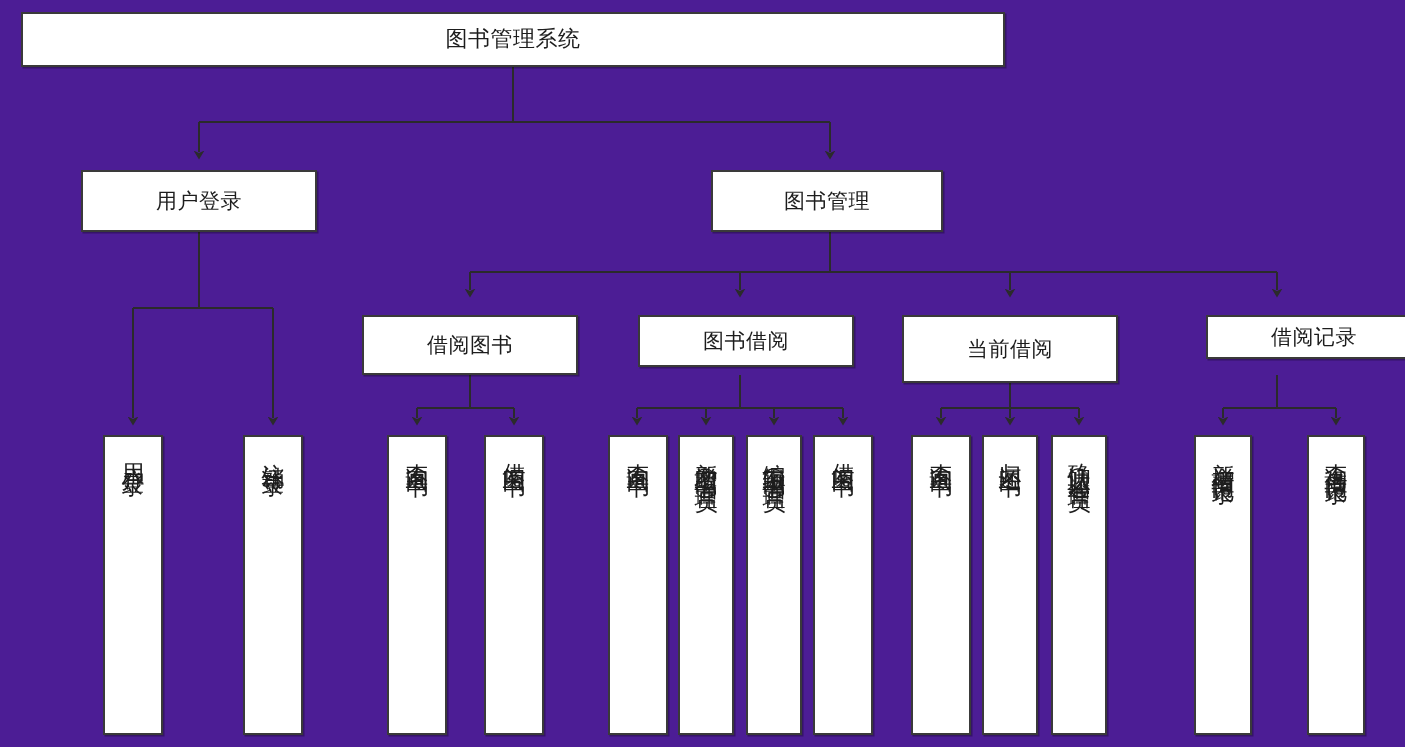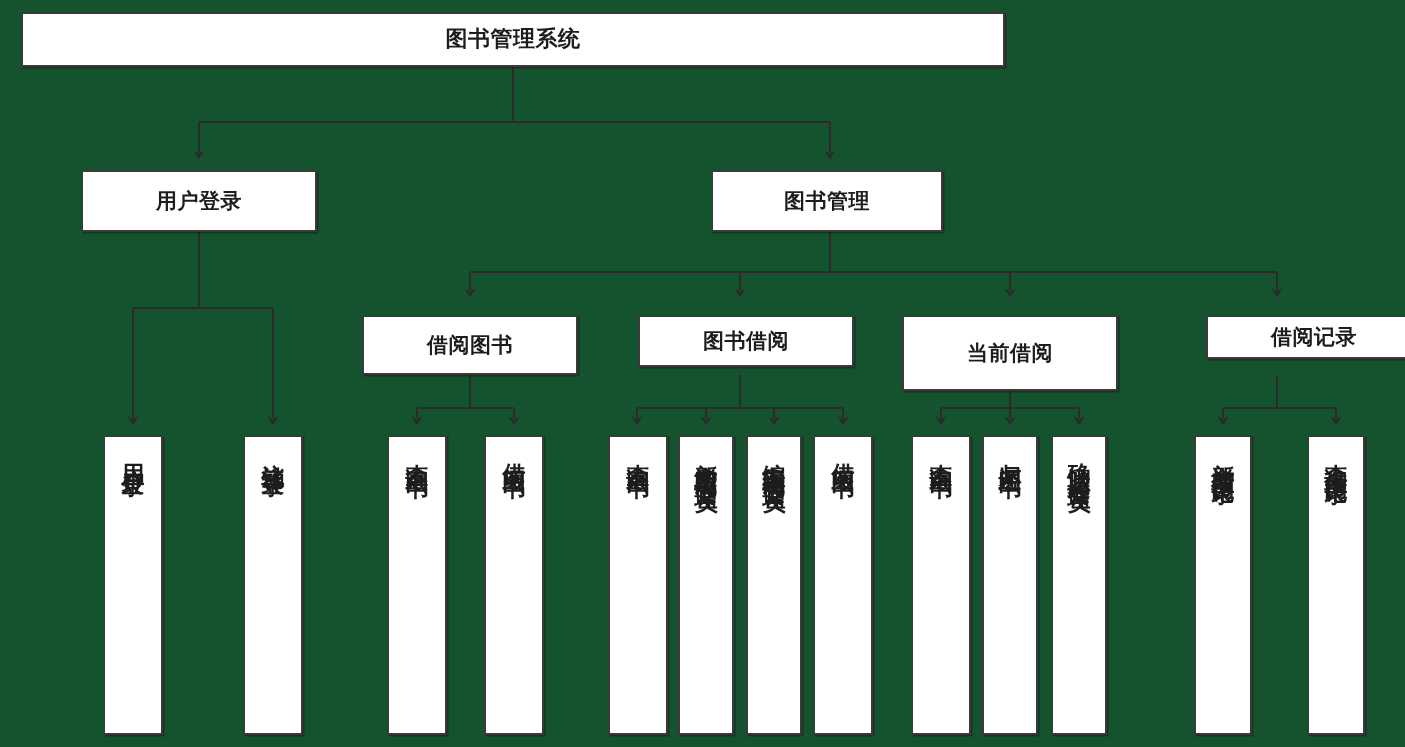--- a/index.html
+++ b/index.html
@@ -1,21 +1,21 @@
 <!DOCTYPE html>
 <html><head>
 <meta charset="utf-8">
 <style>
   html,body{margin:0;padding:0;background:#ffffff;}
   body{
     width:1405px;height:747px;overflow:hidden;
     font-family:"Liberation Sans","DejaVu Sans",sans-serif;
     -webkit-font-smoothing:antialiased;
   }
-  #diagram-root{position:relative;width:1405px;height:747px;background:#14532d;font-weight:bold;}
+  #diagram-root{position:relative;width:1405px;height:747px;background:#4c1d95;}
   svg#edges{position:absolute;left:0;top:0;width:1405px;height:747px;}
   .node{
     position:absolute;
     box-sizing:border-box;
     background:#ffffff;
     border:2px solid #3a3a3a;
     box-shadow:1.5px 1.5px 0 rgba(0,0,0,0.30);
     display:flex;align-items:center;justify-content:center;
     color:#1d1d1d;
     overflow:hidden;
@@ -117,21 +117,21 @@
   <div class="node h" style="left:711px;top:170px;width:232px;height:62px;">
     <span class="lbl">图书管理</span>
   </div>
 
   <div class="node h" style="left:362px;top:315px;width:216px;height:60px;">
     <span class="lbl">借阅图书</span>
   </div>
   <div class="node h" style="left:638px;top:315px;width:216px;height:52px;">
     <span class="lbl">图书借阅</span>
   </div>
-  <div class="node h" style="left:902px;top:315px;width:216px;height:76px;">
+  <div class="node h" style="left:902px;top:315px;width:216px;height:68px;">
     <span class="lbl">当前借阅</span>
   </div>
   <div class="node h" style="left:1169px;top:315px;width:216px;height:44px;margin-left:37px;">
     <span class="lbl">借阅记录</span>
   </div>
 
   <div class="node v" style="left:103px;top:435px;width:60px;height:300px;">
     <span class="lbl">用户登录</span>
   </div>
   <div class="node v" style="left:243px;top:435px;width:60px;height:300px;">

